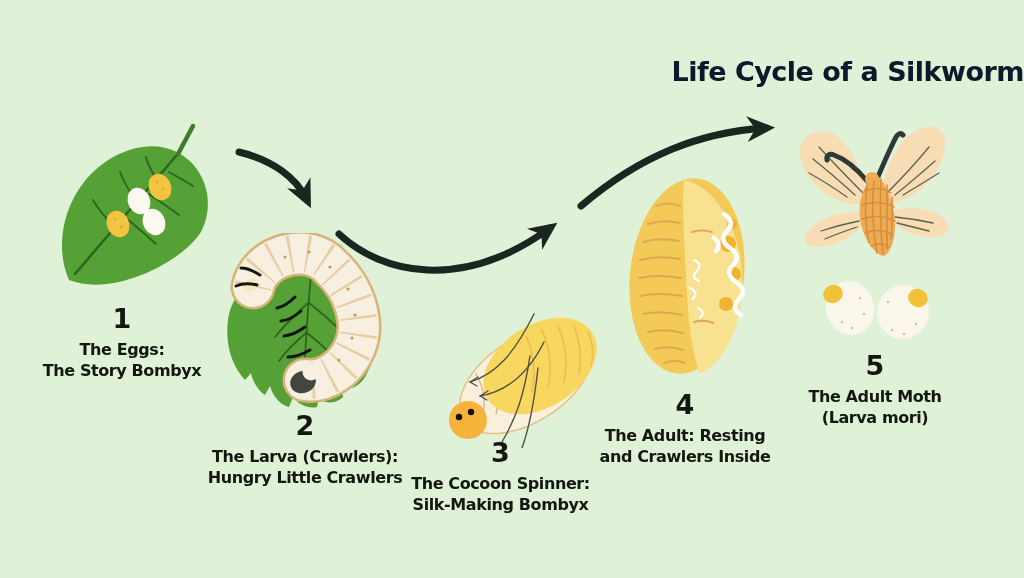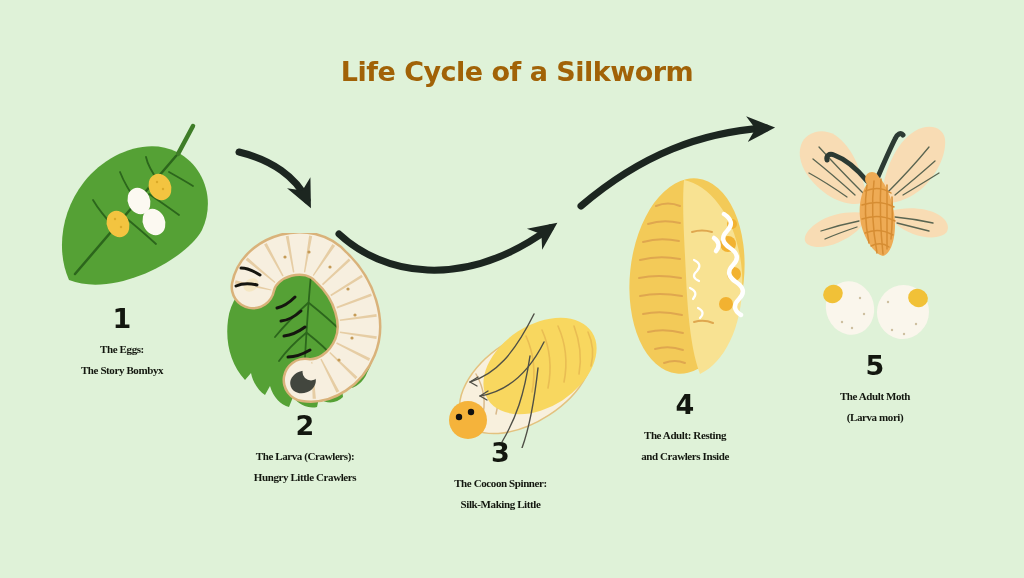--- a/index.html
+++ b/index.html
@@ -5,26 +5,26 @@
   html,body{margin:0;padding:0;}
   body{
     width:1024px;height:578px;position:relative;overflow:hidden;
     background:#dff2d8;
     font-family:"DejaVu Sans","Liberation Sans",sans-serif;
     color:#13170f;
   }
   .stage-canvas{position:absolute;left:0;top:0;width:1024px;height:578px;}
   .page-title{
     position:absolute;left:10px;right:0;top:56px;
-    text-align:center;font-size:27px;font-weight:bold;letter-spacing:-0.5px;
-    color:#a16207;
+    text-align:right;font-size:27px;font-weight:bold;letter-spacing:-0.5px;
+    color:#0f172a;
   }
   .caption{position:absolute;text-align:center;color:#13170f;}
   .caption .num{font-size:27px;font-weight:bold;line-height:32px;margin-bottom:4px;}
-  .caption .cap-line{font-size:11px;font-weight:bold;line-height:21px;letter-spacing:-0.4px;display:block;font-family:Liberation Serif, serif;}
+  .caption .cap-line{font-size:16px;font-weight:bold;line-height:21px;letter-spacing:-0.4px;display:block;}
   .illu{position:absolute;}
   svg{display:block;}
 </style>
 </head>
 <body>
 
 <div class="page-title">Life Cycle of a Silkworm</div>
 
 <svg class="stage-canvas" width="1024" height="578" viewBox="0 0 1024 578">
   <defs>
@@ -225,21 +225,21 @@
 
 <div class="caption" style="left:195px;top:410px;width:220px;">
   <div class="num">2</div>
   <span class="cap-line">The Larva (Crawlers):</span>
   <span class="cap-line">Hungry Little Crawlers</span>
 </div>
 
 <div class="caption" style="left:393px;top:437px;width:215px;">
   <div class="num">3</div>
   <span class="cap-line">The Cocoon Spinner:</span>
-  <span class="cap-line">Silk-Making Little</span>
+  <span class="cap-line">Silk-Making Bombyx</span>
 </div>
 
 <div class="caption" style="left:580px;top:389px;width:210px;">
   <div class="num">4</div>
   <span class="cap-line">The Adult: Resting</span>
   <span class="cap-line">and Crawlers Inside</span>
 </div>
 
 <div class="caption" style="left:770px;top:350px;width:210px;">
   <div class="num">5</div>

